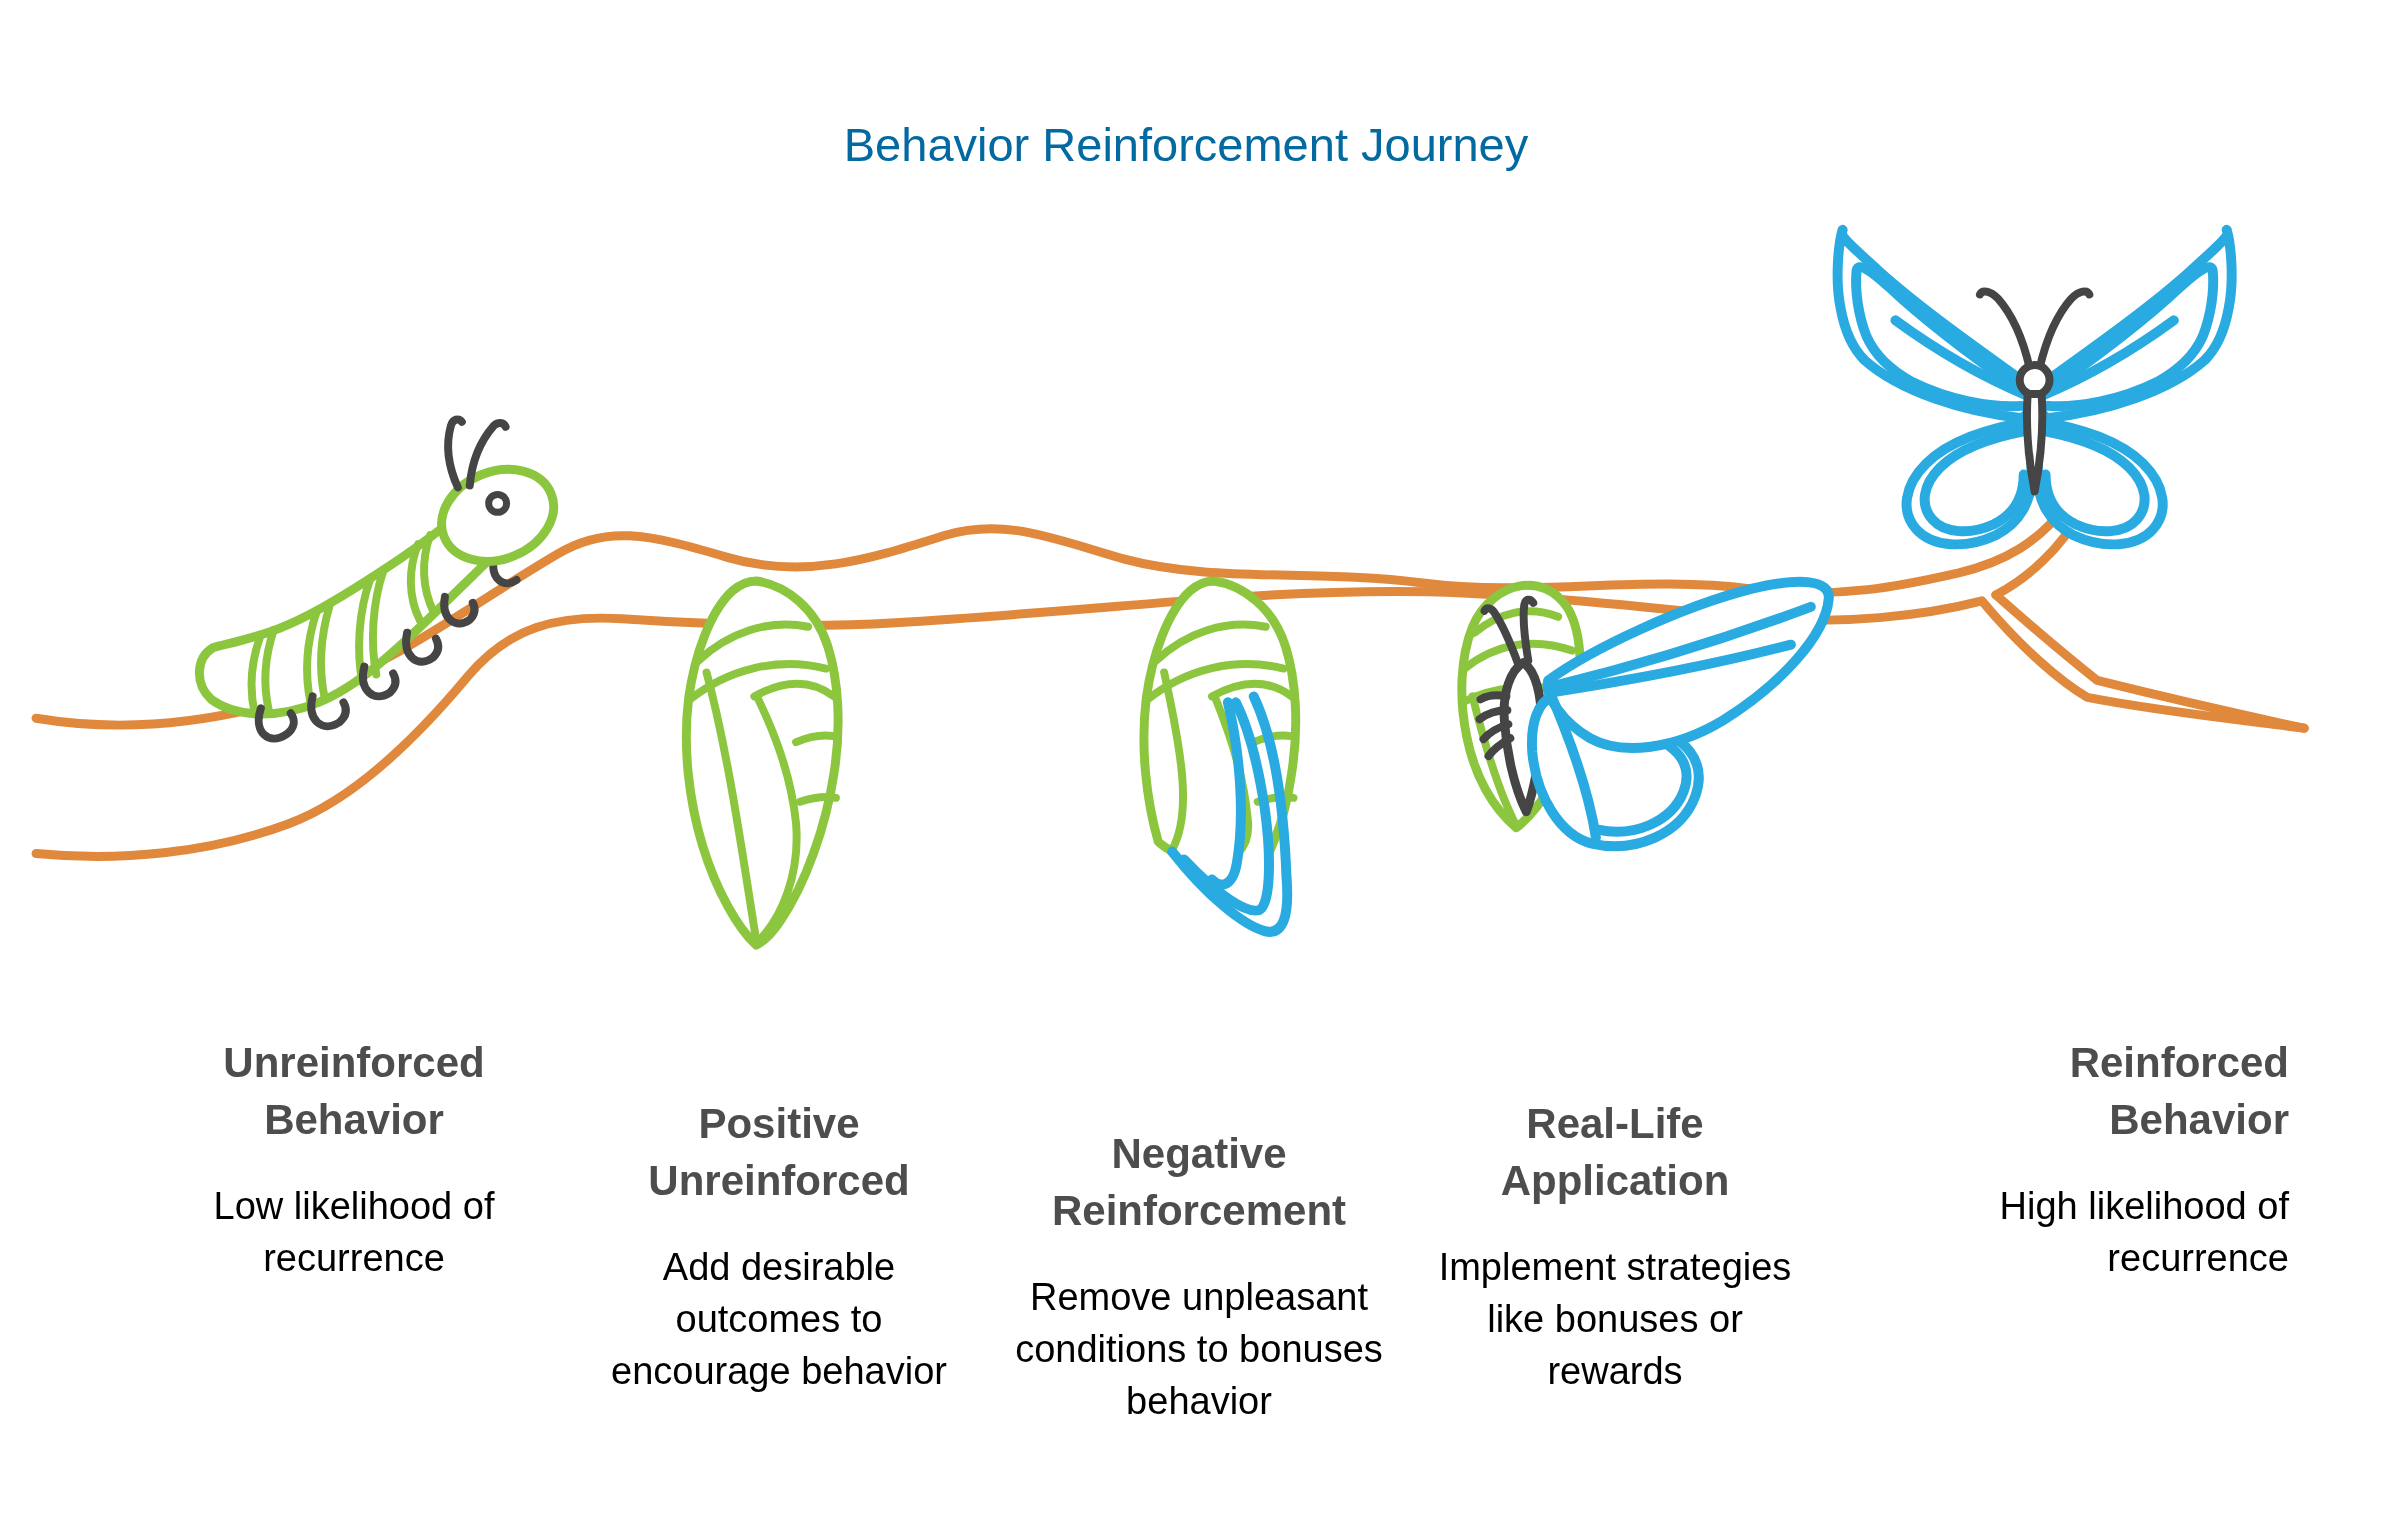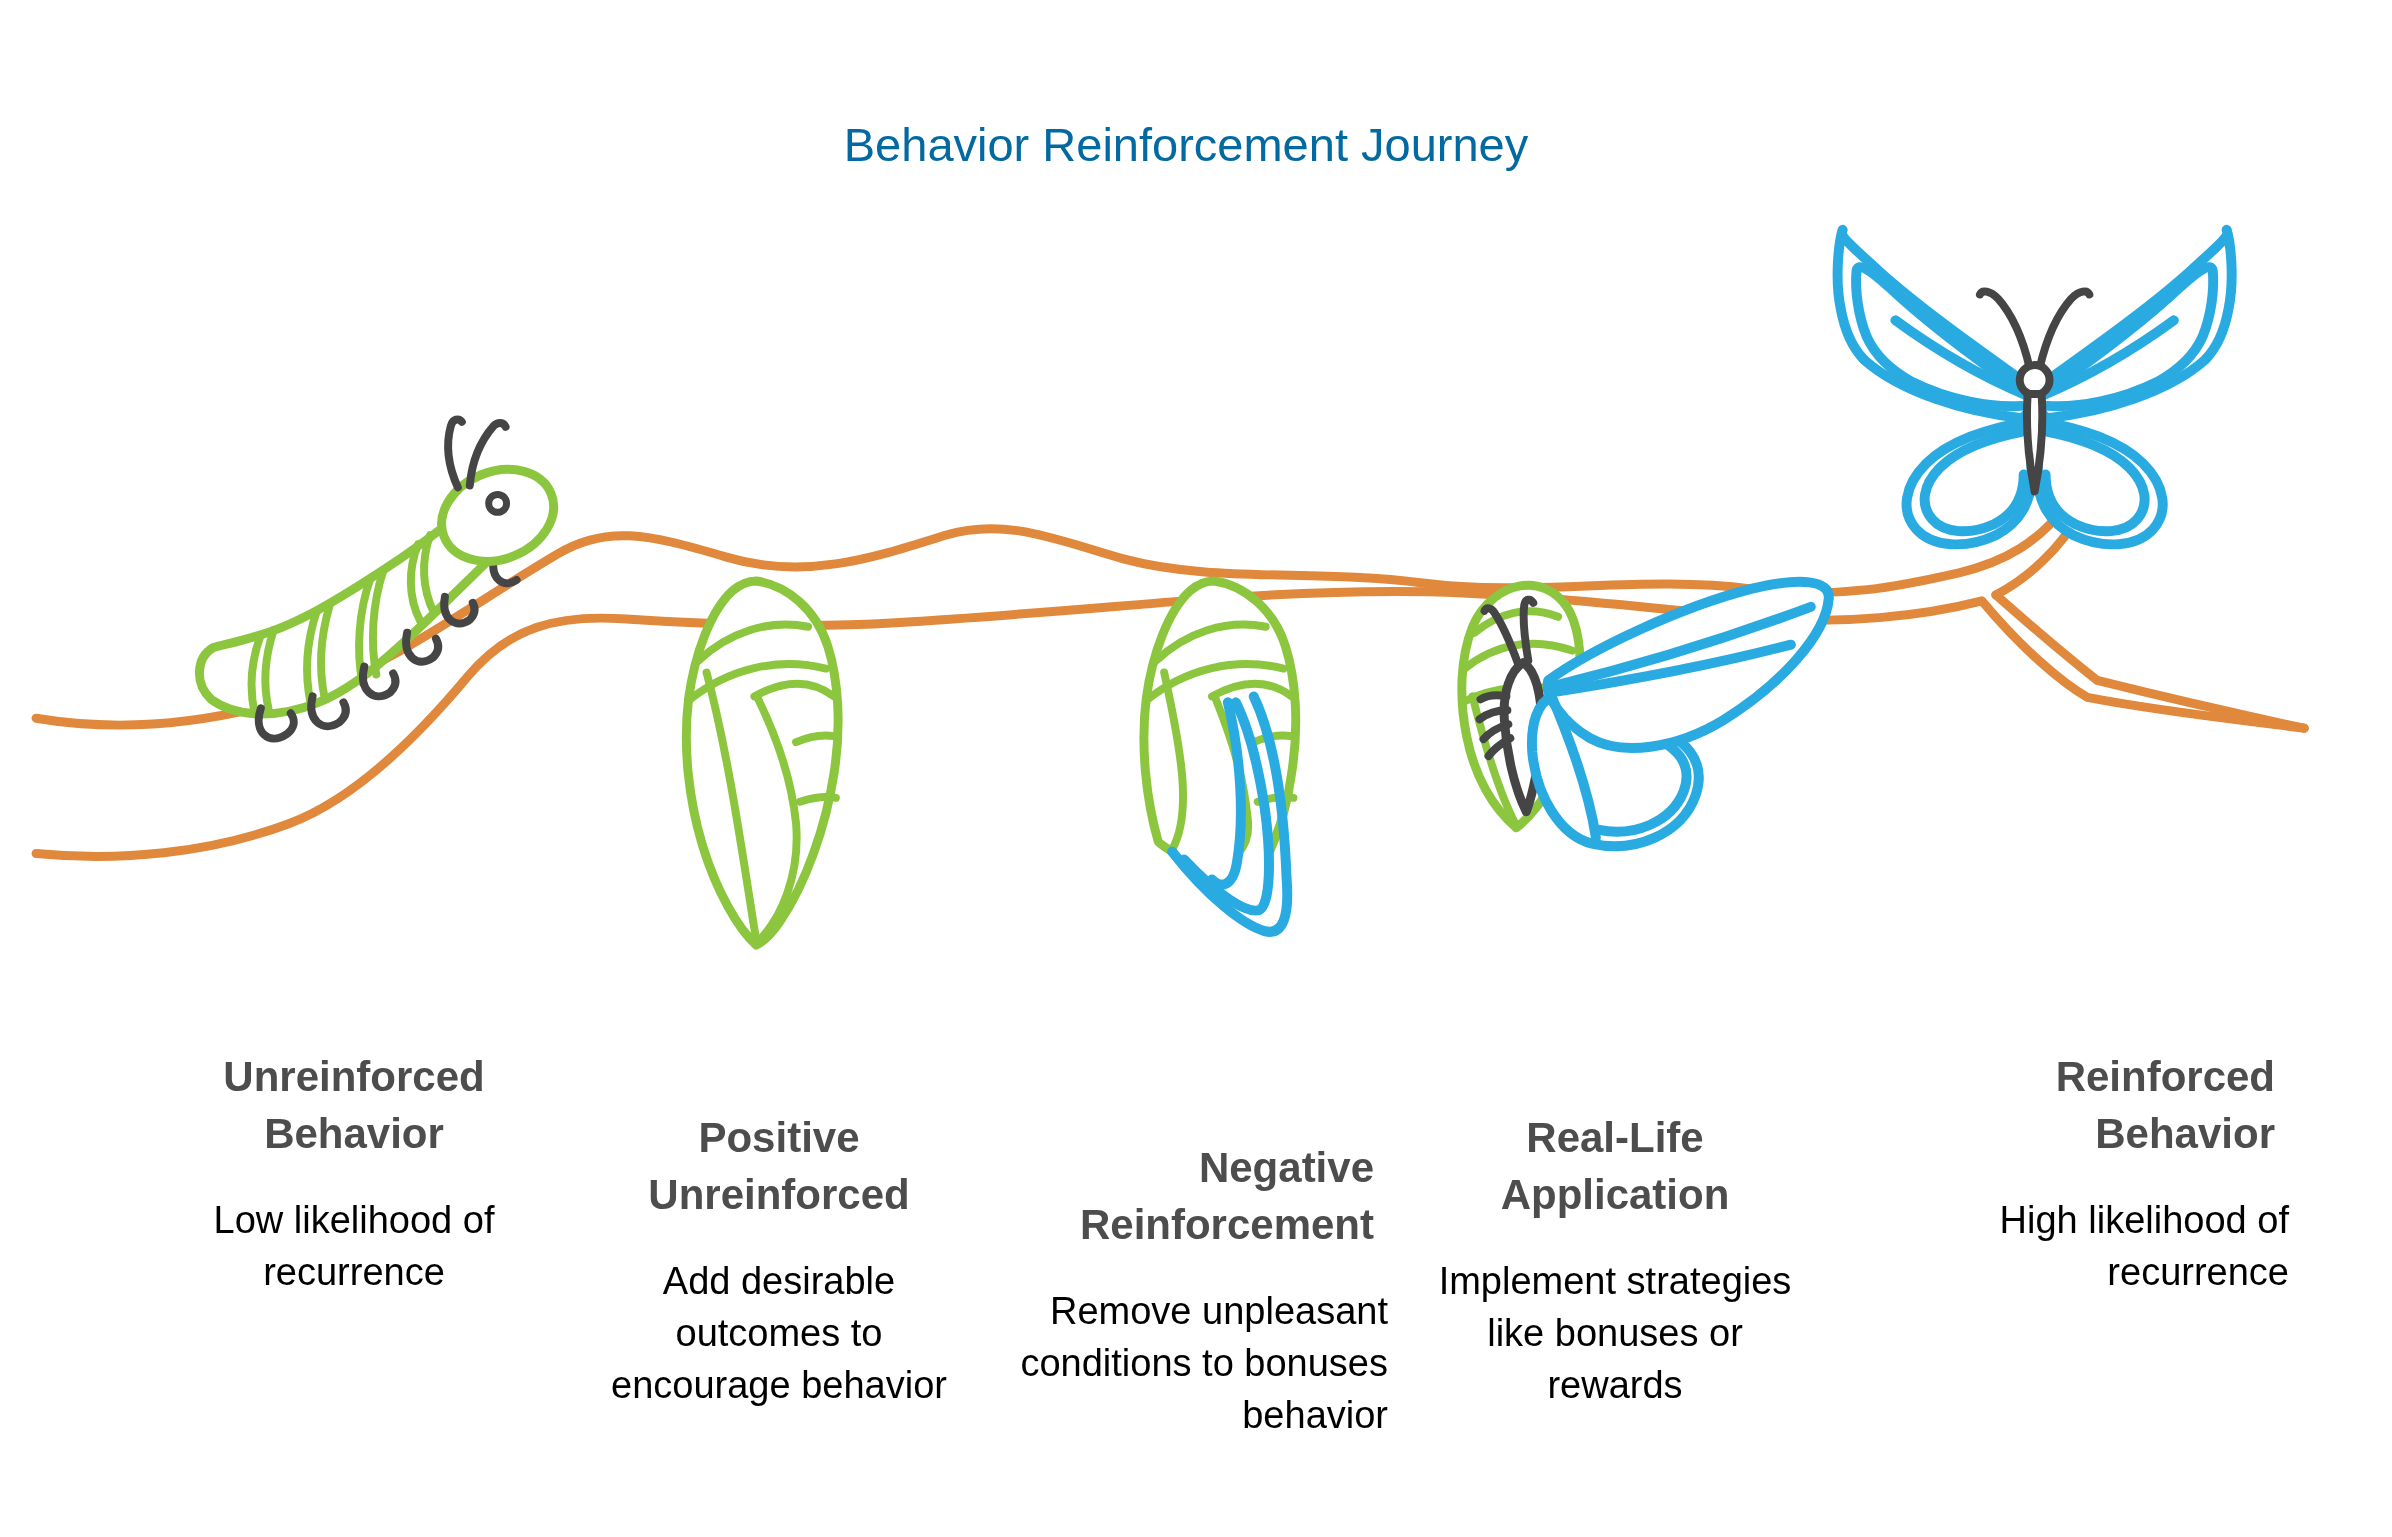--- a/index.html
+++ b/index.html
@@ -18,35 +18,35 @@
     font-size:47px;
     color:#0369a1;
     white-space:nowrap;
   }
   .stage-label{
     position:absolute;
     width:378px;
     text-align:center;
   }
   .stage-label h3{
-    margin:14px;
+    margin:0;
     font-size:42px;
     line-height:1.35;
     font-weight:bold;
     color:#4D4D4D;
   }
   .stage-label p{
     margin:33px 0 0 0;
     font-size:38px;
     line-height:1.36;
     color:#000000;
   }
   .stage-1{left:165px;top:1035px;}
   .stage-2{left:590px;top:1096px;}
-  .stage-3{left:1010px;top:1126px;text-align:right;}
+  .stage-3{left:1010px;top:1126px;}
   .stage-4{left:1426px;top:1096px;}
   .stage-5{left:1911px;top:1035px;text-align:right;}
 </style>
 </head>
 <body>
 
 <div id="canvas">
 
   <svg id="art" viewBox="0 0 2405 1545">
 

